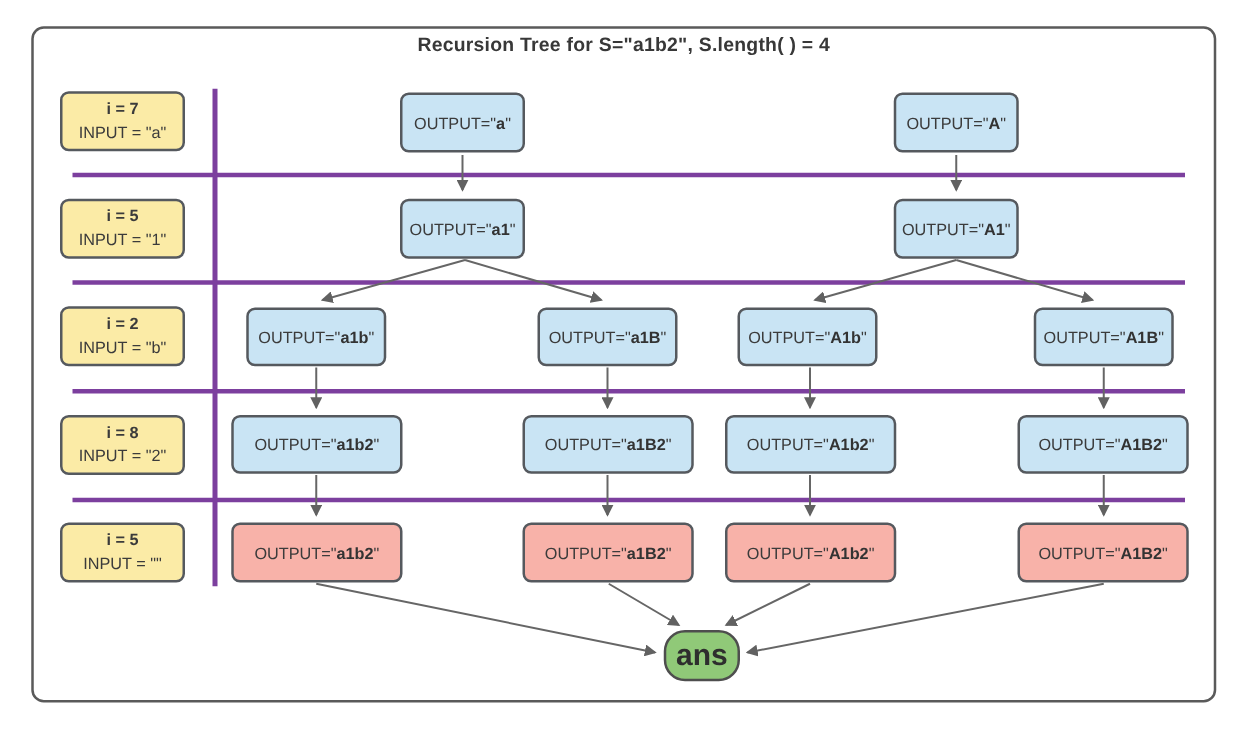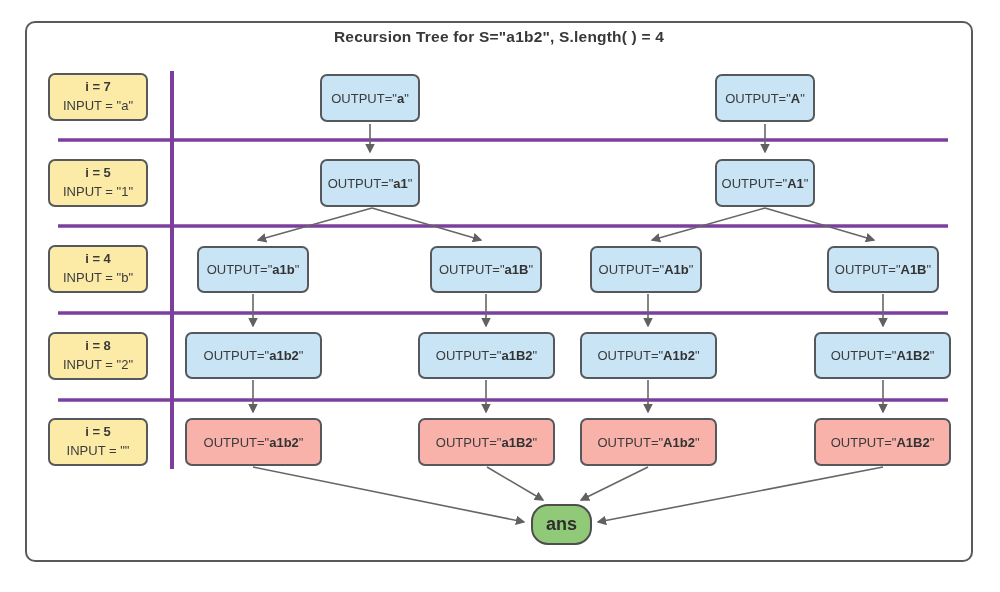--- a/index.html
+++ b/index.html
@@ -28,21 +28,21 @@
   .yellow{
     background:var(--yellow);flex-direction:column;width:100px;
     line-height:1.45;text-align:center;font-size:13px;
   }
   .yellow .idx{font-weight:bold;}
   .node b{font-weight:bold;color:#333;}
   .ans{
     position:absolute;left:531px;top:504px;width:61px;height:41px;box-sizing:border-box;
     background:var(--green);border:2px solid #4e4e4e;border-radius:17px;
     display:flex;align-items:center;justify-content:center;
-    font-weight:bold;font-size:18px;color:#2e2e2e;
+    font-weight:bold;font-size:24px;color:#2e2e2e;
   }
 </style>
 </head>
 <body>
 
 <div class="frame"></div>
 <div class="title">Recursion Tree for S="a1b2", S.length( ) = 4</div>
 
 <svg class="overlay">
   <defs>
@@ -83,21 +83,21 @@
 
 <div class="node yellow" style="left:48px;top:73px">
   <div class="idx">i = 7</div>
   <div>INPUT = "a"</div>
 </div>
 <div class="node yellow" style="left:48px;top:159px">
   <div class="idx">i = 5</div>
   <div>INPUT = "1"</div>
 </div>
 <div class="node yellow" style="left:48px;top:245px">
-  <div class="idx">i = 4</div>
+  <div class="idx">i = 2</div>
   <div>INPUT = "b"</div>
 </div>
 <div class="node yellow" style="left:48px;top:332px">
   <div class="idx">i = 8</div>
   <div>INPUT = "2"</div>
 </div>
 <div class="node yellow" style="left:48px;top:418px">
   <div class="idx">i = 5</div>
   <div>INPUT = ""</div>
 </div>

